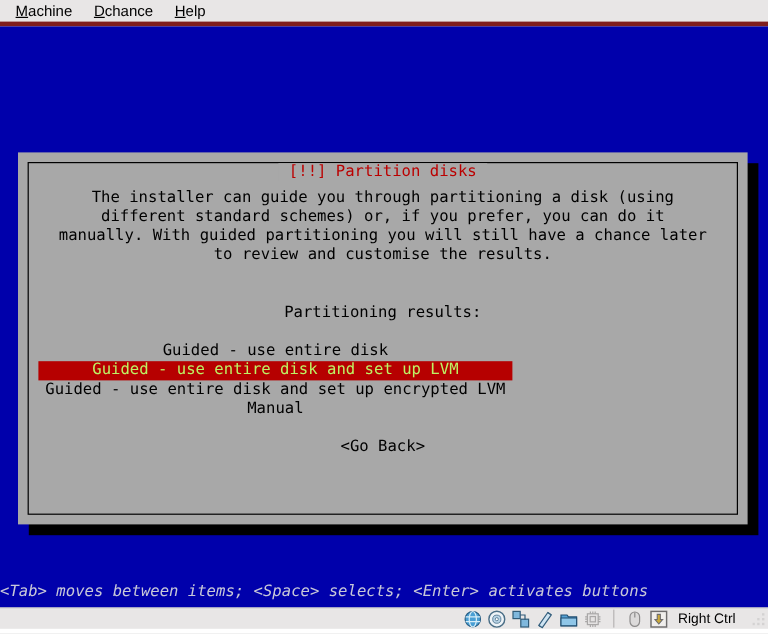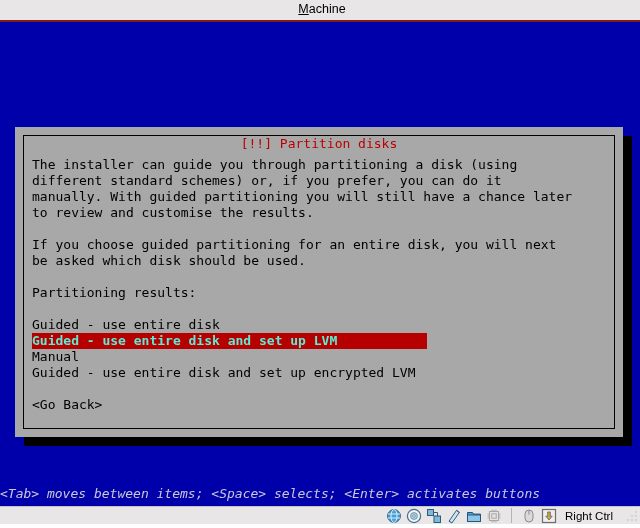--- a/index.html
+++ b/index.html
@@ -12,29 +12,28 @@
     width: 640px;
     height: 528px;
     overflow: hidden;
     font-family: "DejaVu Sans Mono", "Liberation Mono", monospace;
   }
 
   
   .menubar {
     height: 22px;
     background: #e8e6e6;
-    border-bottom: 2px solid #7f1d1d;
+    border-bottom: 4px solid #7f1d1d;
     display: flex;
     align-items: center;
     padding-left: 4px;
     box-sizing: border-box;
     font-family: "Liberation Sans", sans-serif;
     font-size: 12.5px;
     color: #000000;
-    flex-direction: column;
   }
   .menu-item {
     padding: 2px 9px 3px 9px;
     white-space: pre;
     cursor: default;
   }
   .menu-item .mn {
     text-decoration: underline;
   }
 
@@ -101,20 +100,21 @@
   }
 
   
   .dialog-body {
     position: absolute;
     left: 17px;
     top: 30px;
     right: 17px;
     bottom: 14px;
     color: #000000;
+    text-align: center;
   }
   .para {
     white-space: pre;
     margin: 0;
   }
   .spacer {
     height: 16px;
   }
 
   
@@ -125,22 +125,21 @@
     white-space: pre;
     height: 16px;
     line-height: 16px;
     display: block;
     width: 395px;
     color: #000000;
     background: transparent;
   }
   .option-row.selected {
     background: #b60000;
-    color: #5eead4;
-    font-weight: bold;
+    color: #bef264;
   }
 
   .gobackwrap {
     margin-top: 16px;
   }
   .goback {
     white-space: pre;
     color: #000000;
     line-height: 16px;
   }
@@ -197,51 +196,49 @@
     height: 14px;
     margin-left: 5px;
     opacity: .5;
   }
 </style>
 </head>
 <body>
 
 <div class="menubar">
   <div class="menu-item"><span class="mn">M</span><span>achine</span></div>
-  <div class="menu-item"><span class="mn">D</span><span>review</span></div>
+  <div class="menu-item"><span class="mn">D</span><span>chance</span></div>
   <div class="menu-item"><span class="mn">H</span><span>elp</span></div>
 </div>
 
 <div class="console">
 
   <div class="dialog-shadow"></div>
 
   <div class="dialog">
     <div class="dialog-frame"></div>
 
     <div class="dialog-title">
       <span class="title-text">[!!] Partition disks</span>
     </div>
 
     <div class="dialog-body">
       <div class="para">The installer can guide you through partitioning a disk (using
 different standard schemes) or, if you prefer, you can do it
 manually. With guided partitioning you will still have a chance later
 to review and customise the results.</div>
       <div class="spacer"></div>
-      <div class="para">If you choose guided partitioning for an entire disk, you will next
-be asked which disk should be used.</div>
       <div class="spacer"></div>
       <div class="para">Partitioning results:</div>
 
       <div class="options">
         <span class="option-row">Guided - use entire disk</span>
         <span class="option-row selected">Guided - use entire disk and set up LVM</span>
+        <span class="option-row">Guided - use entire disk and set up encrypted LVM</span>
         <span class="option-row">Manual</span>
-        <span class="option-row">Guided - use entire disk and set up encrypted LVM</span>
       </div>
 
       <div class="gobackwrap">
         <span class="goback">&lt;Go Back&gt;</span>
       </div>
     </div>
   </div>
 
   <div class="helpline">&lt;Tab&gt; moves between items; &lt;Space&gt; selects; &lt;Enter&gt; activates buttons</div>
 </div>

